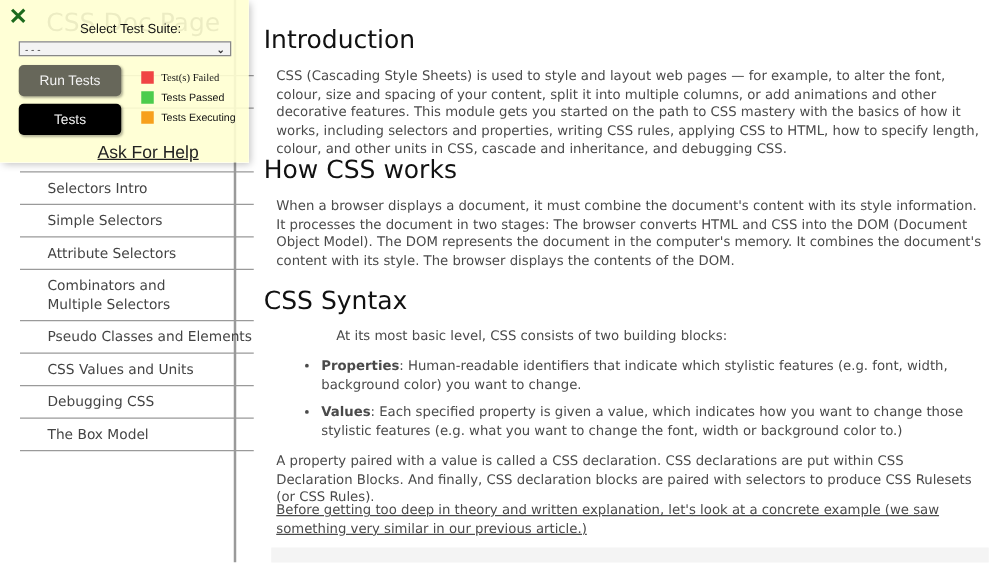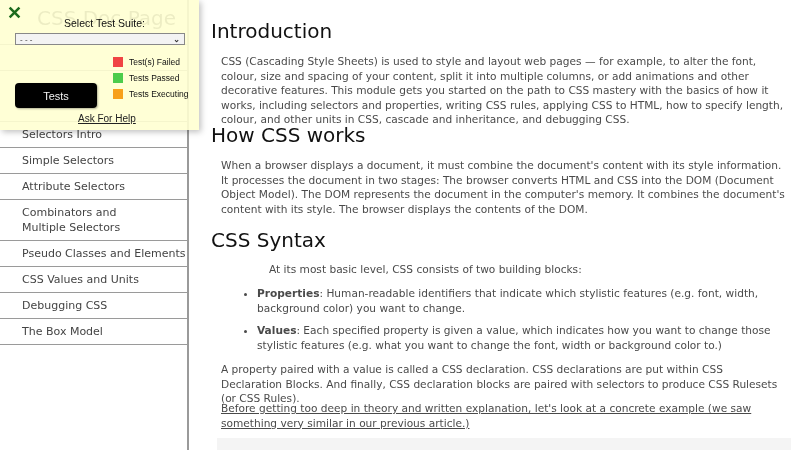--- a/index.html
+++ b/index.html
@@ -15,21 +15,21 @@
   .sidebar {
     position: absolute; left: 0; top: 0;
     width: 187px; height: 450px;
     border-right: 2px solid #9a9a9a;
     background: #fff;
   }
   .sidebar-title {
     position: absolute; left: 37px; top: 6px;
     font-size: 20px; color: #444;
   }
-  .sidebar-list { position: absolute; left: 0; top: 44px; width: 187px; margin: 0; padding: 0; list-style: none; }
+  .sidebar-list { position: absolute; left: 0; top: 44px; width: 187px; margin: 0; padding: 16px; list-style: none; }
   .sidebar-item {
     border-top: 1px solid #9a9a9a;
     padding: 5px 0 5px 22px;
     font-size: 11px; line-height: 15px; color: #444;
     cursor: pointer;
   }
   .sidebar-item:last-child { border-bottom: 1px solid #9a9a9a; }
 
   
   .main {
@@ -92,26 +92,26 @@
     border-radius: 4px;
     font-size: 11px; color: #f3f3f3;
     display: flex; align-items: center; justify-content: center;
     box-shadow: 1px 1px 2px rgba(0,0,0,0.3);
     cursor: pointer;
   }
   .btn-run { top: 52px; background: #67675a; }
   .btn-tests { top: 83px; background: #000000; }
   .legend { position: absolute; left: 113px; font-size: 8.5px; color: #111; display: flex; align-items: center; }
   .legend .sw { width: 10px; height: 10px; margin-right: 6px; }
-  .lg-failed { top: 57px; }
+  .lg-failed { top: 57px; font-family: Liberation Serif, serif; }
   .lg-passed { top: 73px; }
   .lg-exec { top: 89px; }
   .help-link {
     position: absolute; left: 78px; top: 113px;
-    font-size: 10px; color: #222; text-decoration: underline; cursor: pointer;
+    font-size: 14px; color: #222; text-decoration: underline; cursor: pointer;
   }
 </style>
 </head>
 <body>
 
 <div class="page">
 
   <nav class="sidebar">
     <div class="sidebar-title">CSS Doc Page</div>
     <ul class="sidebar-list">
@@ -147,20 +147,21 @@
     <div class="code-block"></div>
   </main>
 
   <div class="overlay">
     <div class="close-x">✕</div>
     <div class="suite-label">Select Test Suite:</div>
     <div class="suite-select">
       <span>- - -</span>
       <span class="chev">⌄</span>
     </div>
+    <div class="btn btn-run">Run Tests</div>
     <div class="btn btn-tests">Tests</div>
 
     <div class="legend lg-failed">
       <span class="sw" style="background:#f04444"></span>
       <span>Test(s) Failed</span>
     </div>
     <div class="legend lg-passed">
       <span class="sw" style="background:#4ccc4c"></span>
       <span>Tests Passed</span>
     </div>

